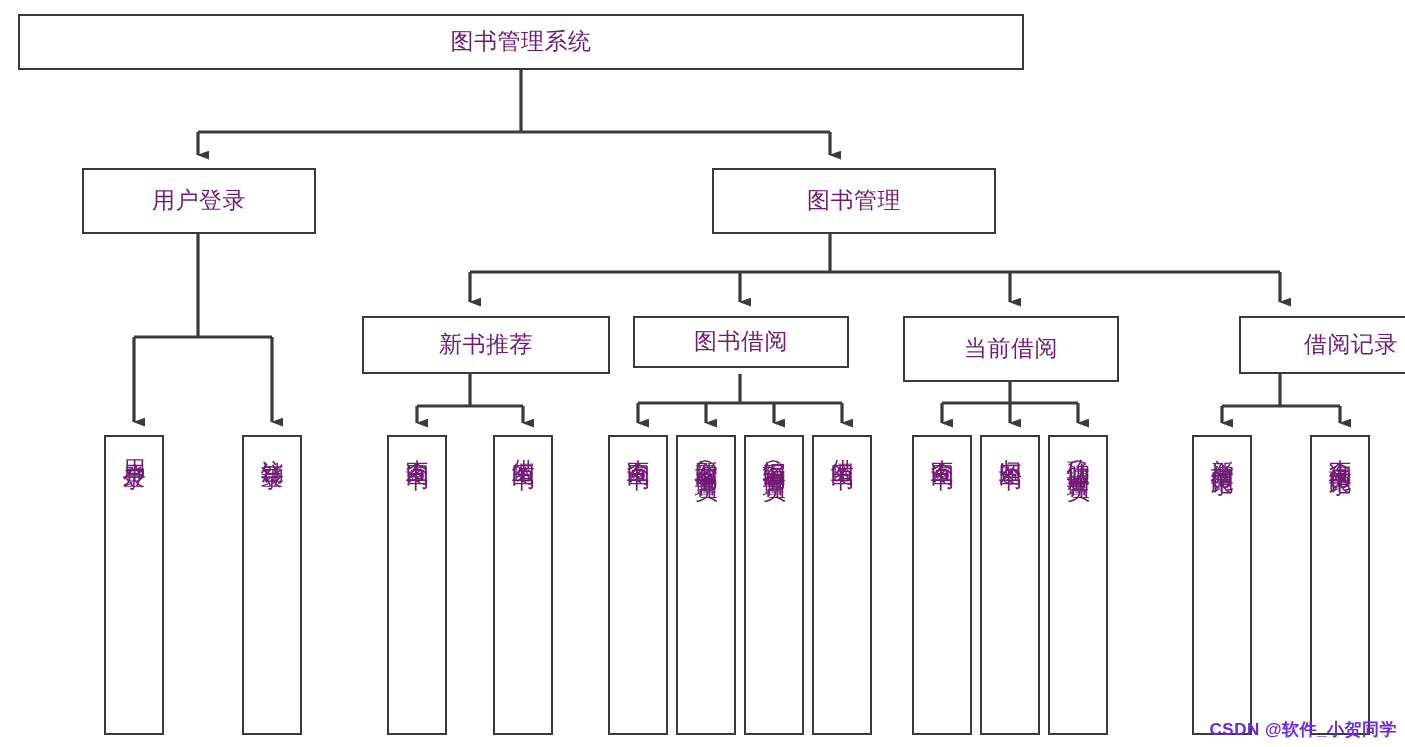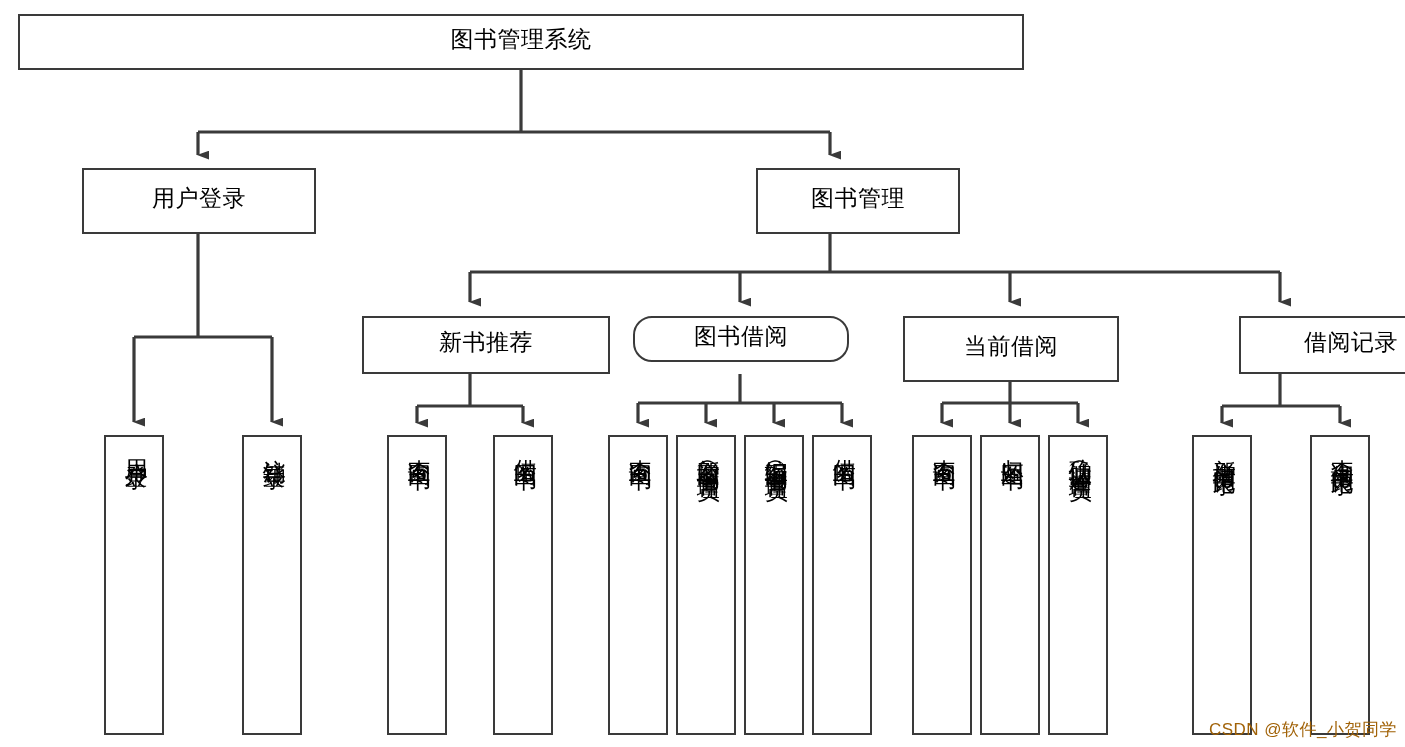--- a/index.html
+++ b/index.html
@@ -26,22 +26,21 @@
     pointer-events: none;
   }
   .node {
     position: absolute;
     box-sizing: border-box;
     border: 2.5px solid #3a3a3a;
     background: #ffffff;
     display: flex;
     align-items: center;
     justify-content: center;
-    color: #000000;
-    font-family: Liberation Mono, monospace;
+    color: #701a75;
   }
   .node .label {
     display: block;
     text-align: center;
     letter-spacing: 0.5px;
   }
   .node.horiz .label {
     font-size: 23px;
     line-height: 1.2;
     white-space: nowrap;
@@ -60,24 +59,25 @@
     font-size: 23px;
     line-height: 1.28;
     letter-spacing: 3px;
     white-space: nowrap;
   }
   .watermark {
     position: absolute;
     right: 8px;
     bottom: 6px;
     font-size: 17px;
-    color: #a16207;
+    color: #6d28d9;
     letter-spacing: 0.5px;
     white-space: nowrap;
     user-select: none;
+    font-weight: bold;
   }
 </style>
 </head>
 <body>
 
 <div id="canvas">
 
   <svg class="wires" viewBox="0 0 1405 747">
     <defs>
       <marker id="arw" markerWidth="10" markerHeight="12" refX="4.5" refY="11" orient="auto" markerUnits="userSpaceOnUse">
@@ -129,28 +129,28 @@
     </g>
   </svg>
 
   <div class="node root horiz" style="left:18px; top:14px; width:1006px; height:56px;">
     <span class="label">图书管理系统</span>
   </div>
 
   <div class="node horiz" style="left:82px; top:168px; width:234px; height:66px;">
     <span class="label">用户登录</span>
   </div>
-  <div class="node horiz" style="left:712px; top:168px; width:204px; height:66px;margin-left:44px;">
+  <div class="node horiz" style="left:712px; top:168px; width:284px; height:66px;">
     <span class="label">图书管理</span>
   </div>
 
   <div class="node horiz" style="left:362px; top:316px; width:248px; height:58px;">
     <span class="label">新书推荐</span>
   </div>
-  <div class="node horiz" style="left:633px; top:316px; width:216px; height:46px;border-radius:19px;">
+  <div class="node horiz" style="left:633px; top:316px; width:216px; height:52px;">
     <span class="label">图书借阅</span>
   </div>
   <div class="node horiz" style="left:903px; top:316px; width:216px; height:66px;">
     <span class="label">当前借阅</span>
   </div>
   <div class="node horiz" style="left:1239px; top:316px; width:224px; height:58px;">
     <span class="label">借阅记录</span>
   </div>
 
   <div class="node vert" style="left:104px; top:435px; width:60px; height:300px;">

